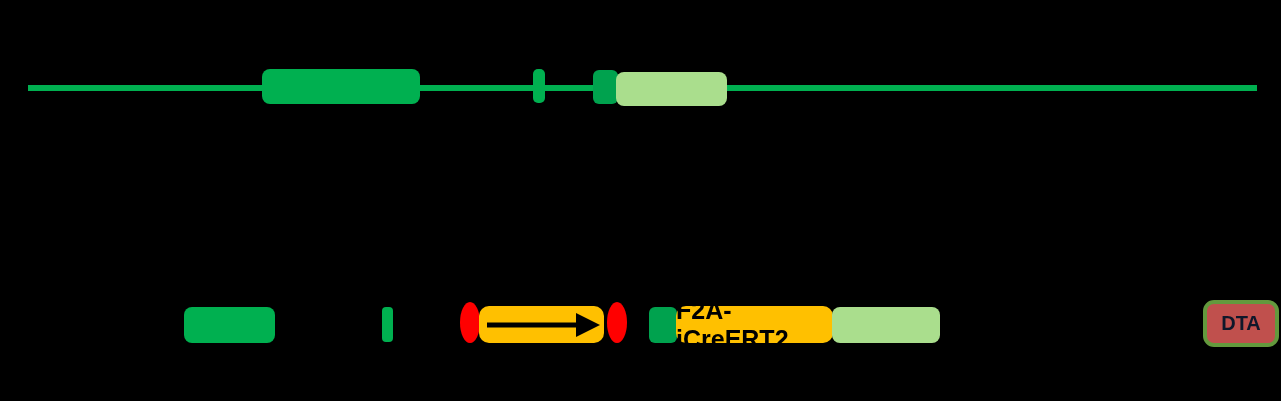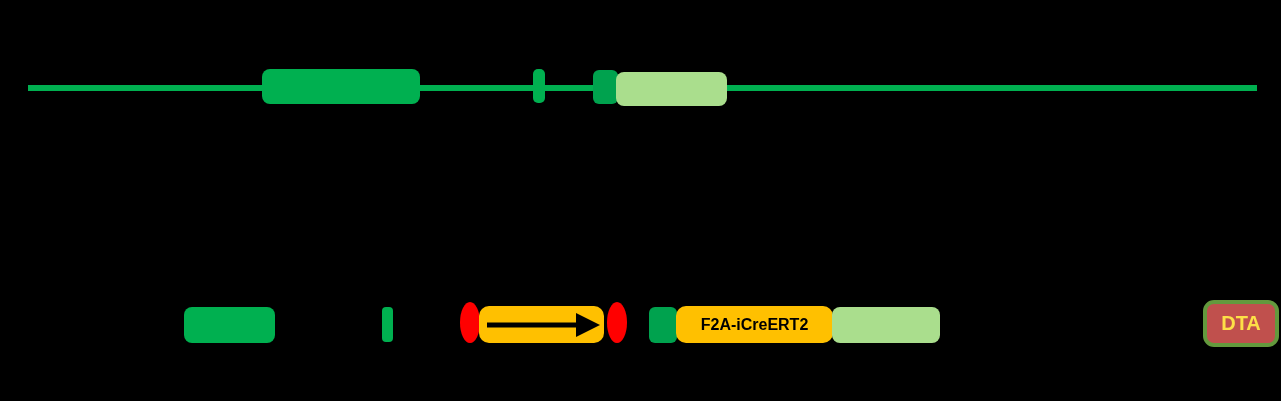--- a/index.html
+++ b/index.html
@@ -29,21 +29,21 @@
   .oval-1         { left: 460px; }
   .oval-2         { left: 607px; }
   .cassette       { top: 306px; height: 37px; border-radius: 10px; }
   .neo-box        { left: 479px; width: 125px; }
   .cre-box        { left: 676px; width: 157px;
                     display: flex; align-items: center; justify-content: center; }
   .b-exon-small   { left: 649px; top: 307px; width: 28px;  height: 36px; border-radius: 6px; }
   .b-exon-light   { left: 832px; top: 307px; width: 108px; height: 36px; border-radius: 8px; }
 
   .cassette-label {
-    font-size: 16px;
+    font-size: 25px;
     font-weight: bold;
     letter-spacing: 0px;
   }
 
   .neo-arrow-svg { display: block; width: 125px; height: 37px; }
 
   .dta-box {
     left: 1203px; top: 300px; width: 76px; height: 47px;
     border-radius: 11px;
     border: 4px solid;
@@ -84,16 +84,16 @@
 
   <div class="abs b-exon-small" style="background-color: rgb(0, 162, 78);"></div>
 
   <div class="abs cassette cre-box" style="background-color: rgb(255, 192, 0);">
     <span class="cassette-label" style="color: rgb(0, 0, 0);">F2A-iCreERT2</span>
   </div>
 
   <div class="abs b-exon-light" style="background-color: rgb(170, 222, 141);"></div>
 
   <div class="abs dta-box" style="background-color: rgb(192, 80, 77); border-color: rgb(99, 153, 61);">
-    <span class="dta-label" style="color: #fde047;">DTA</span>
+    <span class="dta-label" style="color: #0f172a;">DTA</span>
   </div>
 
 </div>
 
 </body></html>

